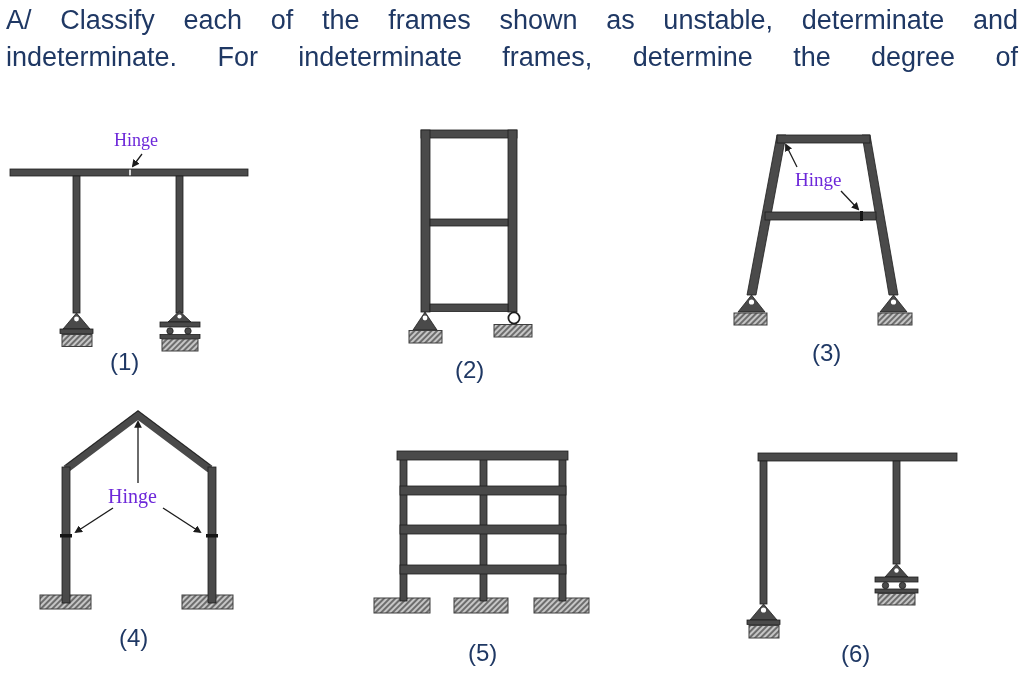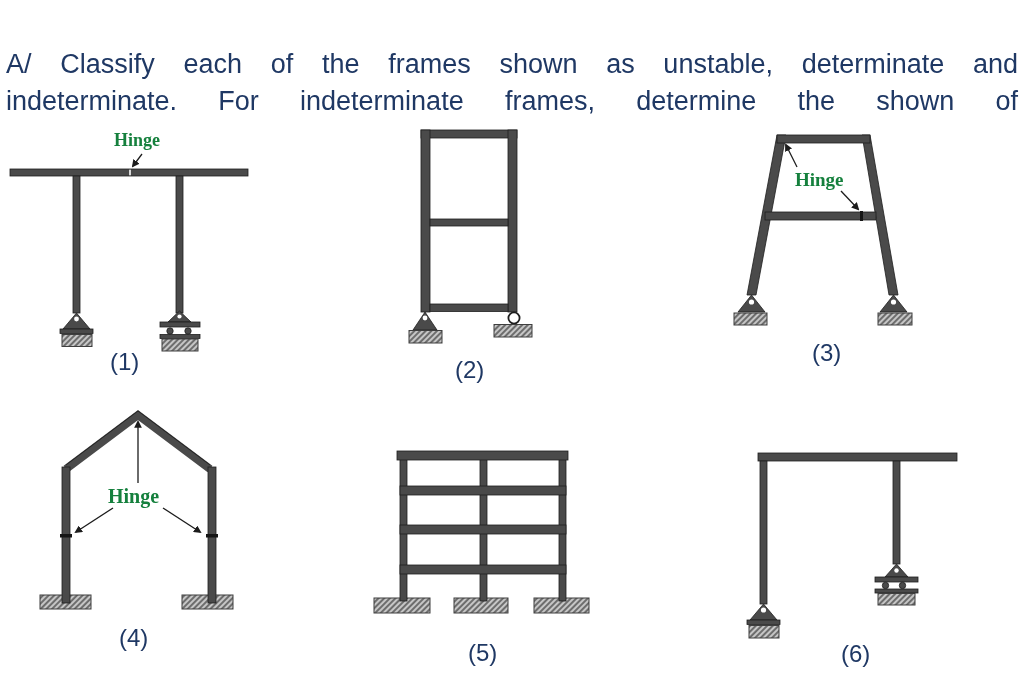--- a/index.html
+++ b/index.html
@@ -4,48 +4,48 @@
 <style>
   html,body { margin:0; padding:0; }
   body {
     width:1024px; height:681px; background:#ffffff; position:relative;
     overflow:hidden; font-family:"Liberation Sans", sans-serif;
     --heading:#1f3864; --ink:#1e1e1e;
   }
   .page { position:absolute; inset:0; }
   .header {
     position:absolute; left:6px; top:2px; width:1012px;
-    color:var(--heading); font-size:27px; line-height:37px;margin-top:44px;
+    color:var(--heading); font-size:27px; line-height:37px;
   }
   .hline { text-align:justify; text-align-last:justify; }
   .hline.last { text-align-last:left; }
   .figure { position:absolute; }
   .figure svg { position:absolute; left:0; top:0; display:block; }
   .hinge-label {
-    position:absolute; font-family:"Liberation Serif", serif; font-weight:bold;
-    color:#15803d; white-space:nowrap; line-height:1;
+    position:absolute; font-family:"Liberation Serif", serif; font-weight:normal;
+    color:#6d28d9; white-space:nowrap; line-height:1;
   }
   .fig-caption {
     position:absolute; font-size:24px; color:var(--heading);
     white-space:nowrap; line-height:1;
   }
   .mem  { fill:#4a4a4a; stroke:#1e1e1e; stroke-width:0.8; }
   .hole { fill:#ffffff; stroke:none; }
   .arrow{ stroke:#1c1c1c; stroke-width:1.3; fill:none; }
   .padrect { stroke:#3f3f3f; stroke-width:1; }
   .tick { fill:#151515; stroke:none; }
 </style>
 </head>
 <body style="--heading: #1f3864; --ink: #1e1e1e;">
 
 <div class="page">
 
   <div class="header">
     <div class="hline">A/ Classify each of the frames shown as unstable, determinate and</div>
-    <div class="hline">indeterminate. For indeterminate frames, determine the shown of</div>
+    <div class="hline">indeterminate. For indeterminate frames, determine the degree of</div>
   </div>
 
   <div class="figure" style="left:0px; top:120px; width:270px; height:260px;">
     <svg width="270" height="260" viewBox="0 0 270 260">
       <defs>
         <pattern id="hp1" patternUnits="userSpaceOnUse" width="4" height="4" patternTransform="rotate(45)">
           <rect width="4" height="4" fill="#c6c6c6"></rect>
             <line x1="1" y1="0" x2="1" y2="4" stroke="#4f4f4f" stroke-width="1.5"></line>
         </pattern>
         <marker id="ar1" markerWidth="6" markerHeight="6" refX="4.5" refY="3" orient="auto">

